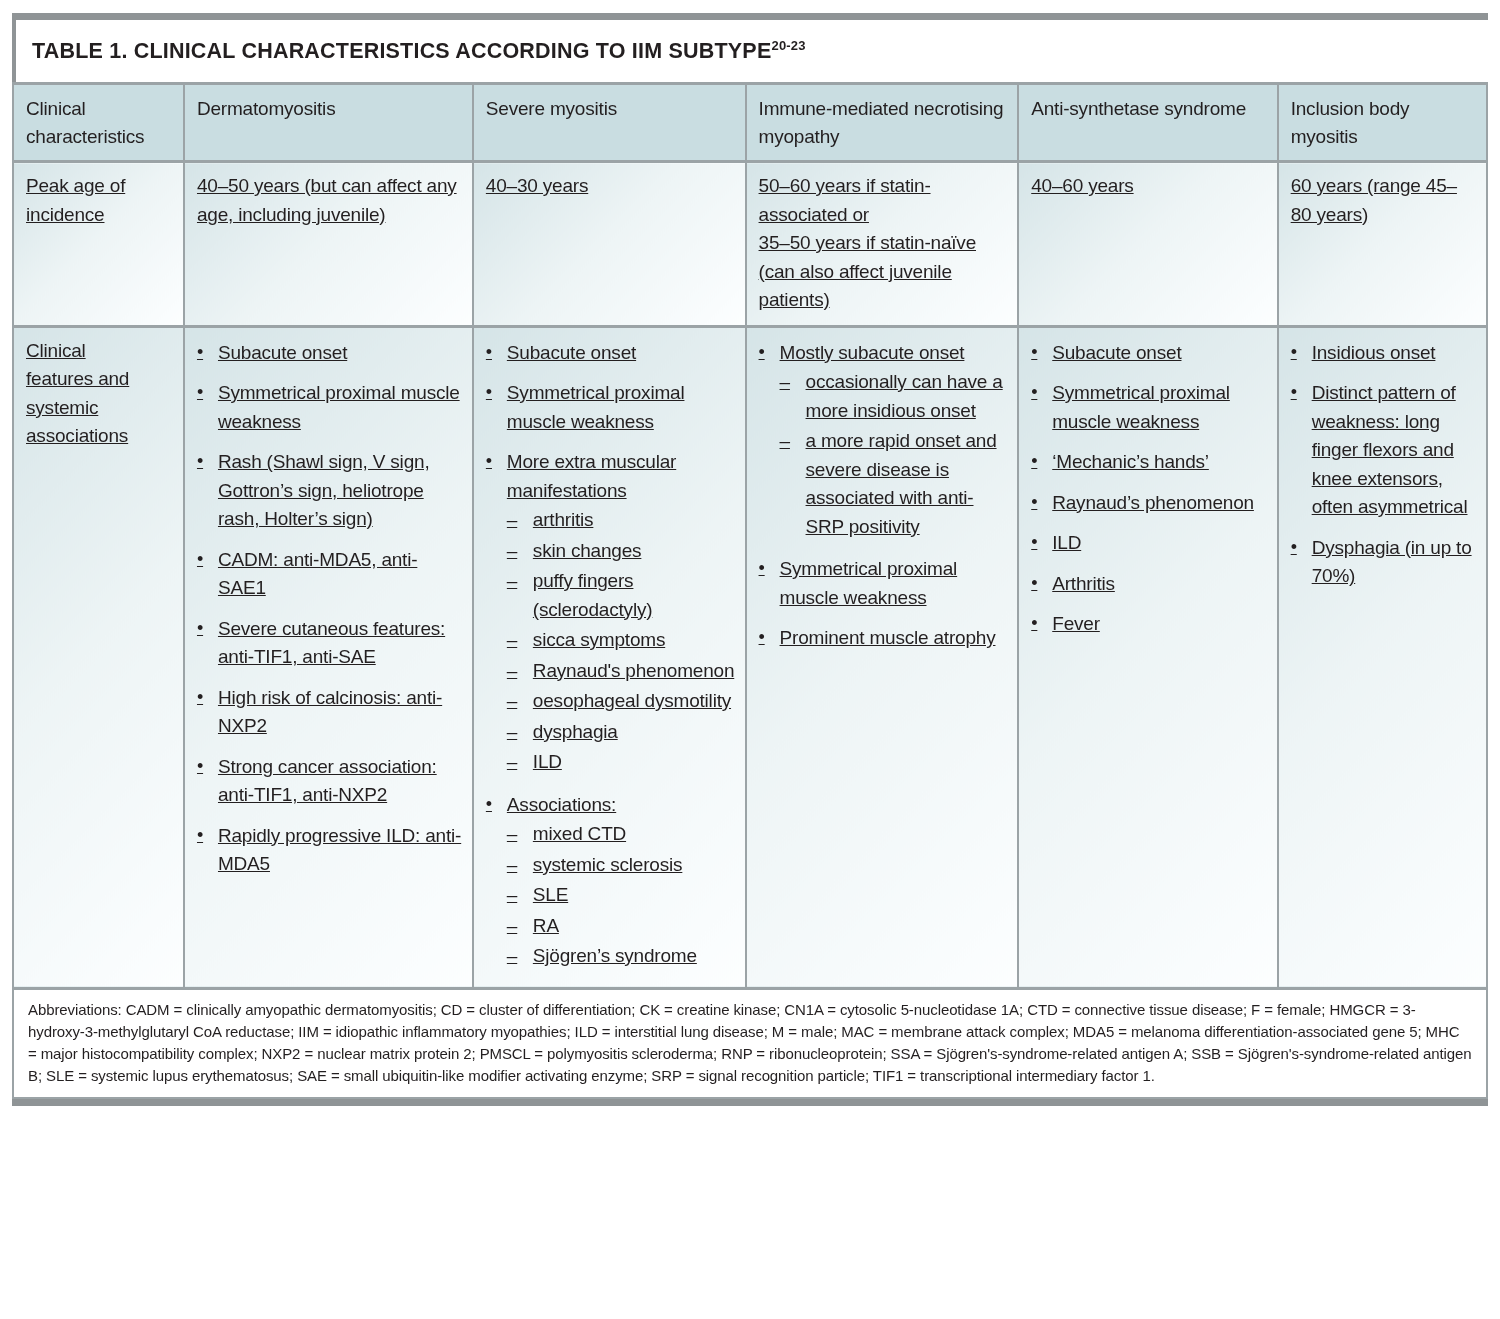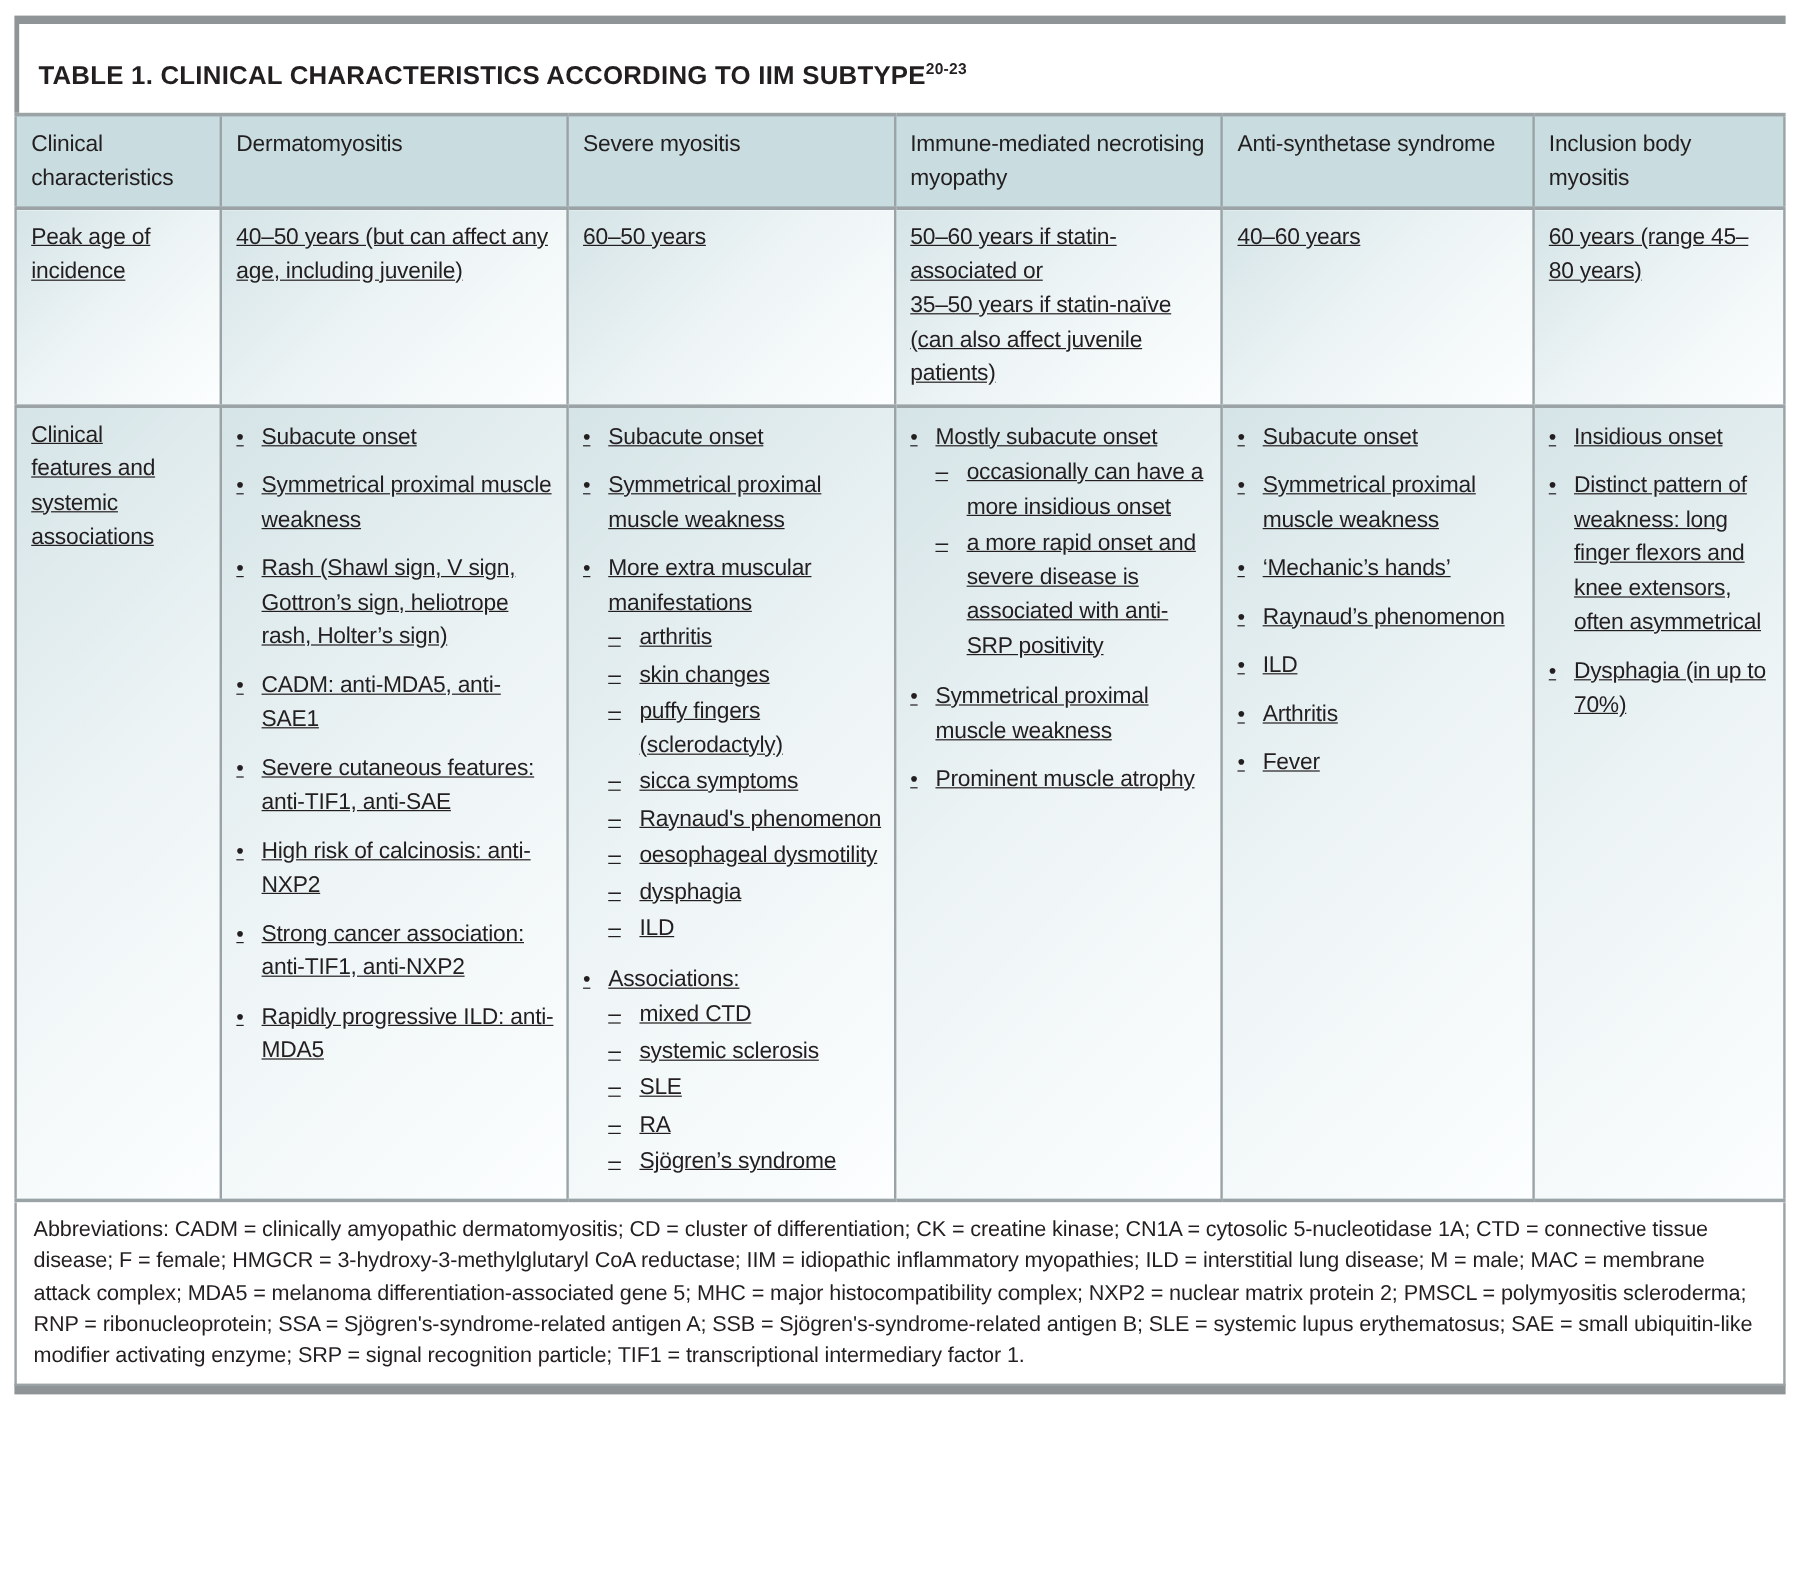--- a/index.html
+++ b/index.html
@@ -6,21 +6,21 @@
   body{
     width:1500px;height:1319px;
     font-family:"Liberation Sans","DejaVu Sans",sans-serif;
     color:#231f20;
     -webkit-font-smoothing:antialiased;
   }
   .page{padding:13px 12px 0 12px;}
   .top-bar{height:7px;background:#8f9496;}
   .title-block{
     border-left:4px solid #8f9496;
-    padding:31px 0 18px 16px;
+    padding:19px 0 18px 16px;
   }
   .table-title{
     font-size:21.5px;font-weight:800;letter-spacing:0.2px;
   }
   .table-title sup{font-size:13px;font-weight:800;vertical-align:super;line-height:0;}
   table.iim{
     width:100%;
     border-collapse:collapse;
     table-layout:fixed;
     border-radius:15px;
@@ -55,21 +55,21 @@
   ul.bullets > li{display:grid;grid-template-columns:21px 1fr;margin:0 0 12px 0;}
   ul.bullets > li:last-child{margin-bottom:4px;}
   .marker{font-size:18px;}
   ul.dashes{list-style:none;margin:1px 0 0 0;padding:0;}
   ul.dashes > li{display:grid;grid-template-columns:26px 1fr;margin:0 0 2px 0;}
   .footnote-box{
     border:2px solid #9ba3a6;
     border-top:none;
     background:#ffffff;
     padding:9px 14px 10px 14px;
-    font-size:18px;
+    font-size:15px;
     line-height:1.47;
     letter-spacing:-0.1px;
   }
   .bottom-bar{height:7px;background:#8f9496;}
 </style>
 </head>
 <body>
 
 <div class="page">
   <div class="top-bar"></div>
@@ -100,21 +100,21 @@
         </tr>
     </thead>
     <tbody>
         <tr style="height: 158px;">
           <th class="row-label" scope="row">Peak age of
 incidence</th>
           <td>
             <div class="cell-text">40–50 years (but can affect any age, including juvenile)</div>
           </td>
           <td>
-            <div class="cell-text">60–50 years</div>
+            <div class="cell-text">40–30 years</div>
           </td>
           <td>
             <div class="cell-text">50–60 years if statin-associated or
 35–50 years if statin-naïve (can also affect juvenile patients)</div>
           </td>
           <td>
             <div class="cell-text">40–60 years</div>
           </td>
           <td>
             <div class="cell-text">60 years (range 45–80 years)</div>

